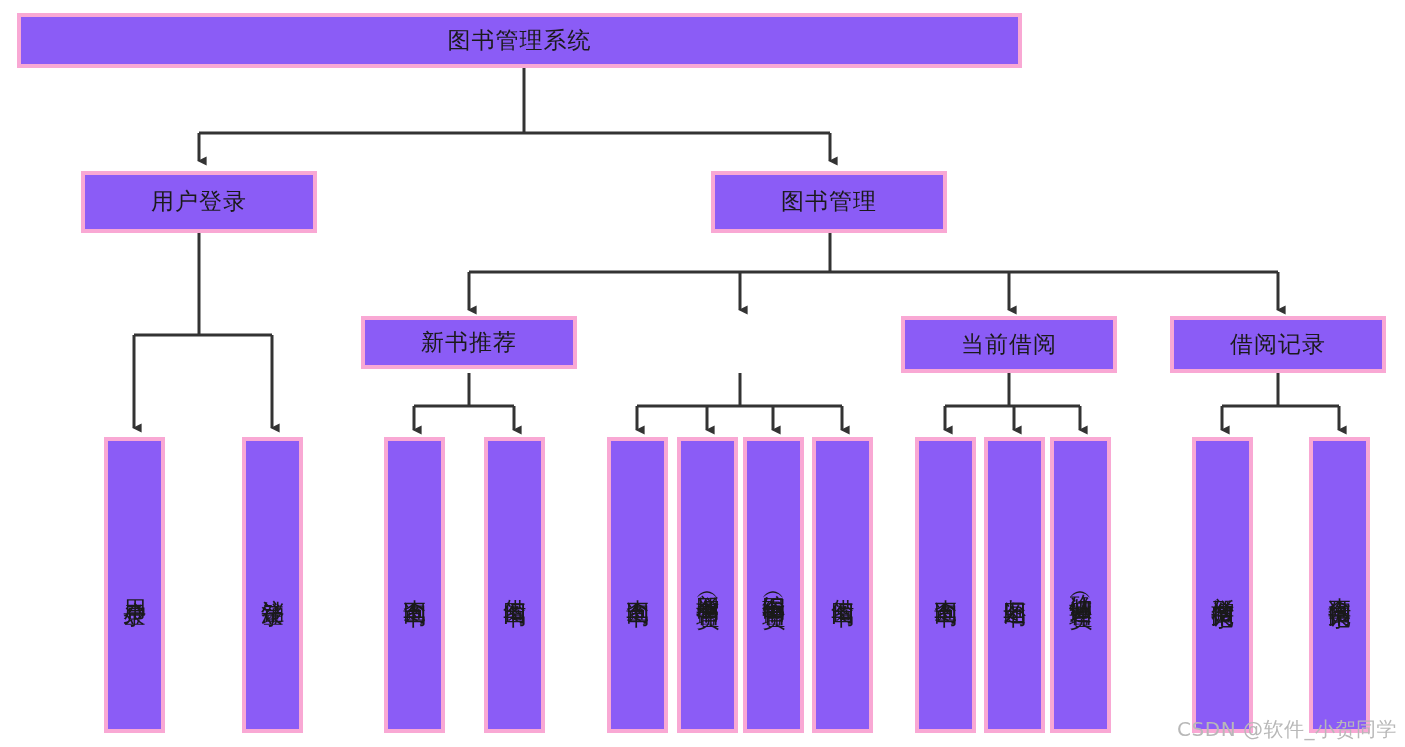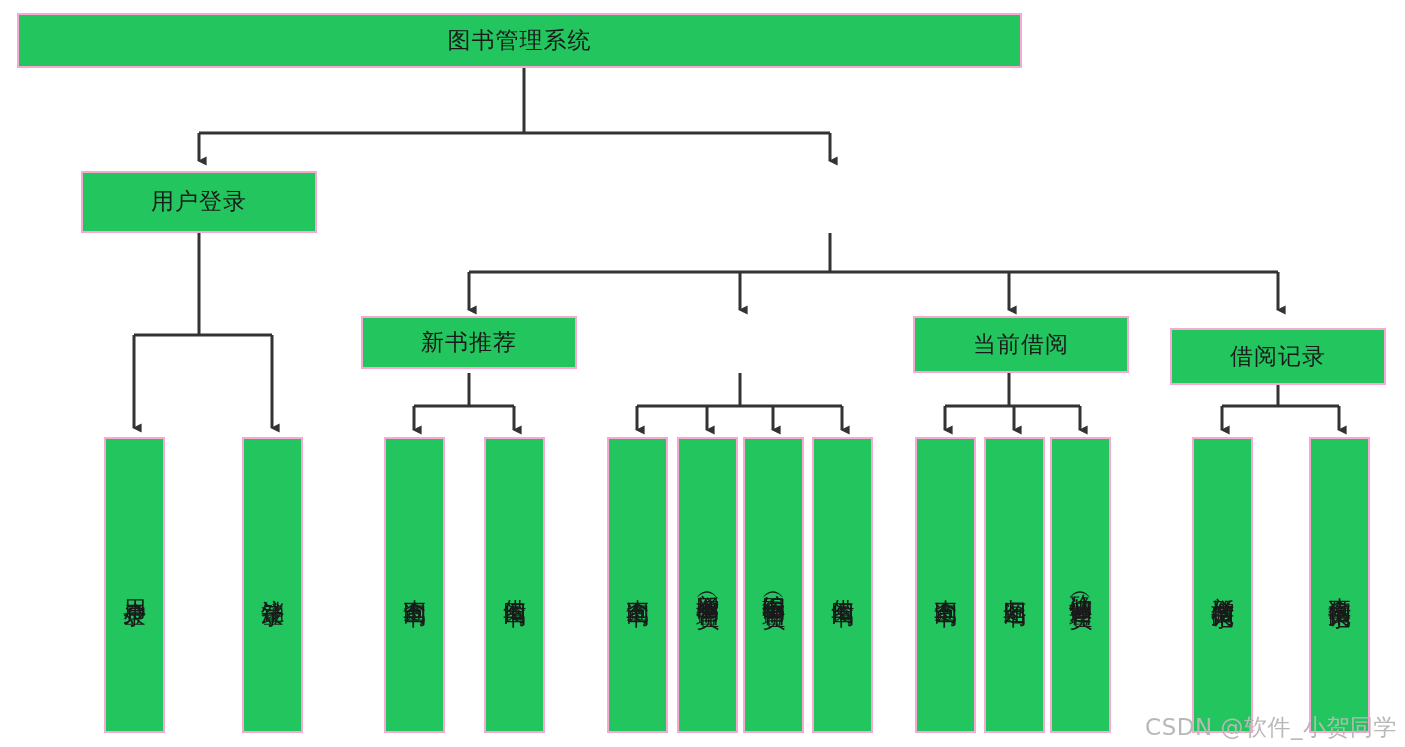--- a/index.html
+++ b/index.html
@@ -22,22 +22,22 @@
     position: absolute;
     left: 0;
     top: 0;
     width: 1405px;
     height: 747px;
     pointer-events: none;
   }
   .node {
     position: absolute;
     box-sizing: border-box;
-    border: 2px solid #f9a8d4;
-    background: #22c55e;
+    border: 4px solid #f9a8d4;
+    background: #8b5cf6;
     display: flex;
     align-items: center;
     justify-content: center;
     color: #1a1a1a;
   }
   .node.horiz {
     font-size: 23px;
     letter-spacing: 1px;
     line-height: 1.2;
   }
@@ -54,21 +54,21 @@
   }
   .node.vert .vtext {
     writing-mode: vertical-rl;
     text-orientation: upright;
     display: block;
   }
   #watermark {
     position: absolute;
     right: 8px;
     bottom: 4px;
-    font-size: 23px;
+    font-size: 20px;
     color: #b8b8b8;
     letter-spacing: 0.5px;
     white-space: nowrap;
     font-family: "DejaVu Sans", "Liberation Sans", sans-serif;
   }
 </style>
 </head>
 <body>
 
 <div id="canvas">
@@ -123,28 +123,31 @@
     </g>
   </svg>
 
   <div class="node horiz" style="left:17px; top:13px; width:1005px; height:55px;">
     <span>图书管理系统</span>
   </div>
 
   <div class="node horiz" style="left:81px; top:171px; width:236px; height:62px;">
     <span>用户登录</span>
   </div>
+  <div class="node horiz" style="left:711px; top:171px; width:236px; height:62px;">
+    <span>图书管理</span>
+  </div>
 
   <div class="node horiz" style="left:361px; top:316px; width:216px; height:53px;">
     <span>新书推荐</span>
   </div>
-  <div class="node horiz" style="left:901px; top:316px; width:216px; height:57px;margin-left:12px;">
+  <div class="node horiz" style="left:901px; top:316px; width:216px; height:57px;">
     <span>当前借阅</span>
   </div>
-  <div class="node horiz" style="left:1170px; top:316px; width:216px; height:57px;margin-top:12px;">
+  <div class="node horiz" style="left:1170px; top:316px; width:216px; height:57px;">
     <span>借阅记录</span>
   </div>
 
   <div class="node vert" style="left:104px; top:437px; width:61px; height:296px;">
     <span class="vtext">用户登录</span>
   </div>
   <div class="node vert" style="left:242px; top:437px; width:61px; height:296px;">
     <span class="vtext">注销登录</span>
   </div>
 

